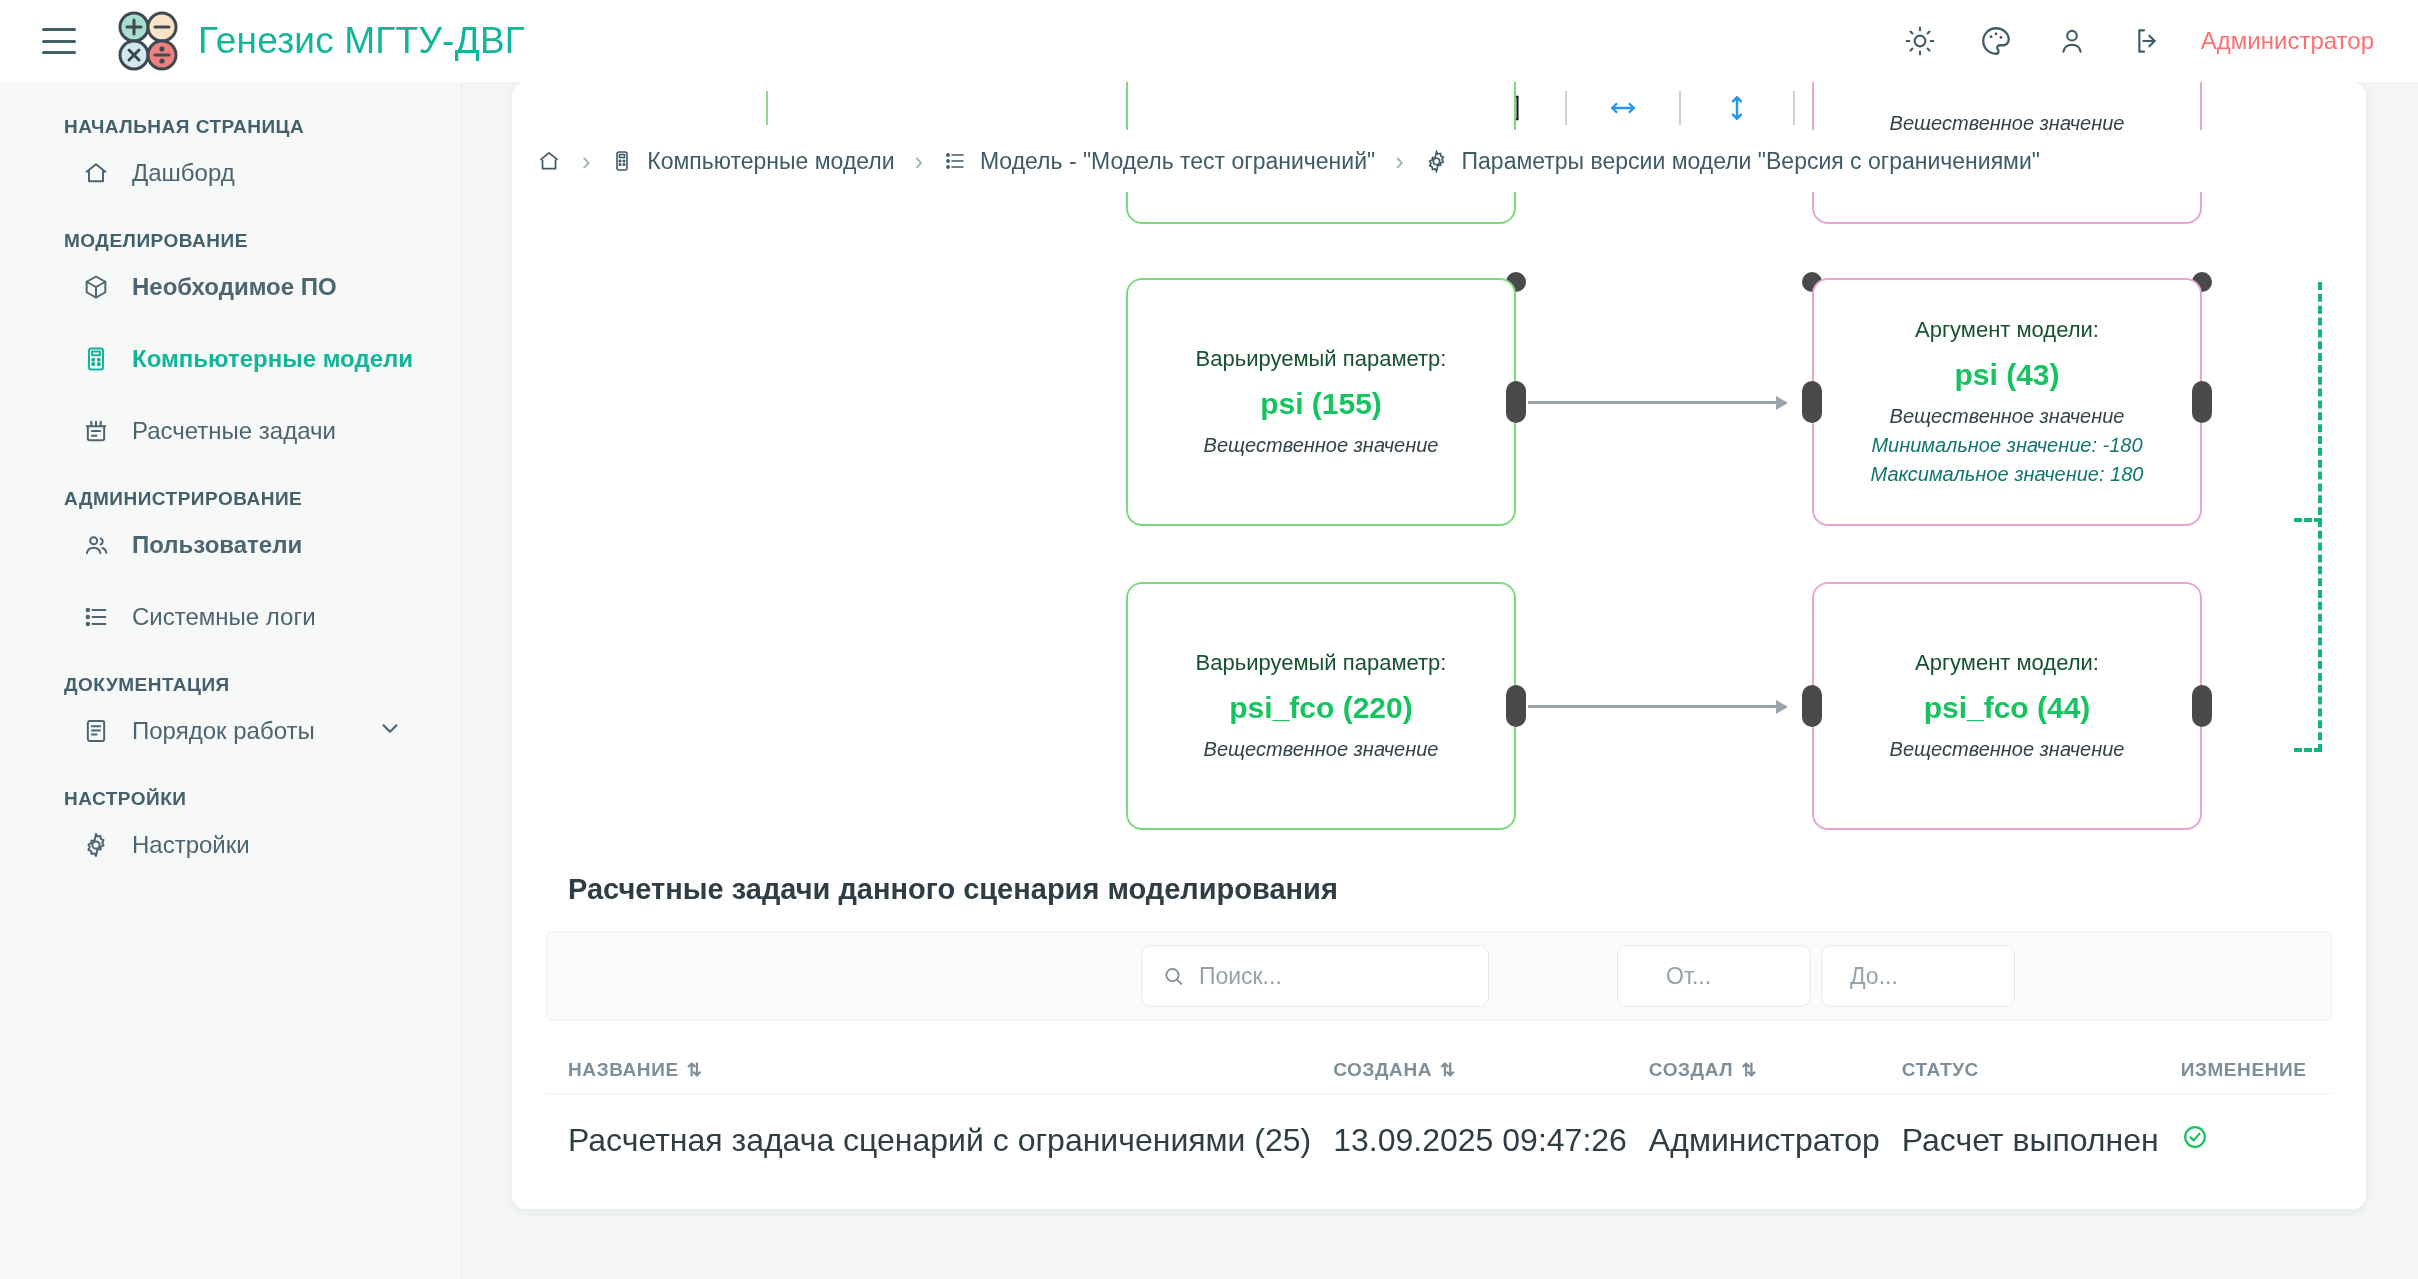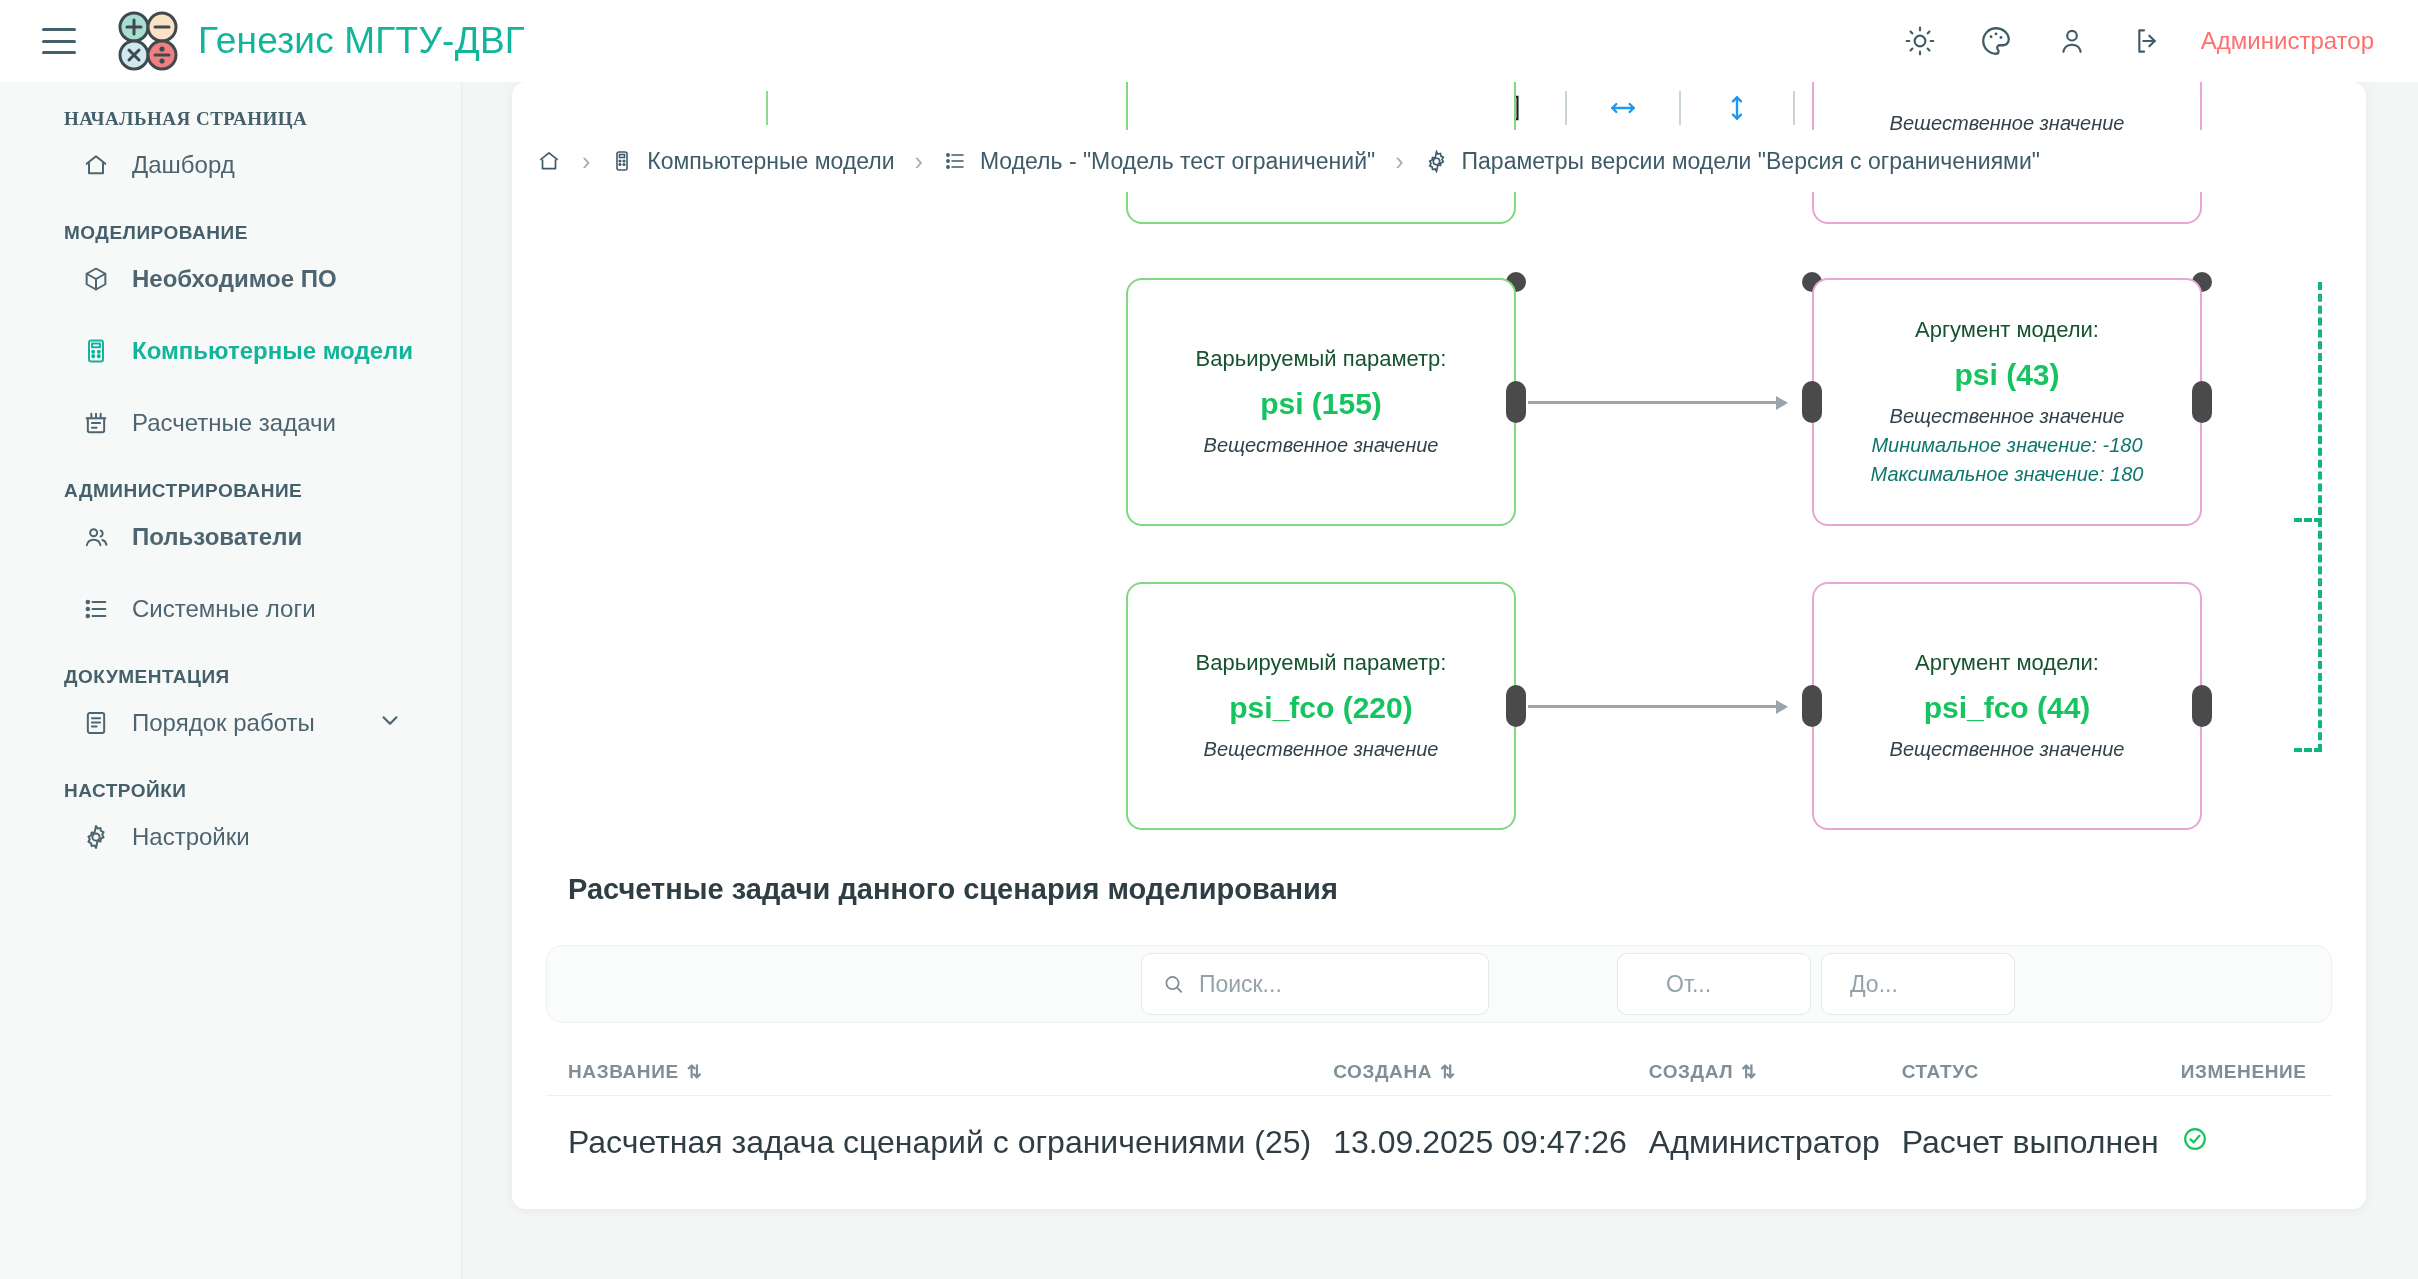--- a/index.html
+++ b/index.html
@@ -126,22 +126,22 @@
 
   
   .tasks {
     position: absolute; left: 0; top: 783px; width: 1854px; height: 344px;
     background: #fff; padding: 0 34px;
   }
   .tasks-title {
     color: #2f3e45; font-size: 29px; font-weight: bold; padding-top: 8px; padding-left: 22px;
   }
   .filterbar {
-    margin-top: 39px; height: 78px; background: #fafbfb;
-    border: 1px solid #eef1f2; border-radius: 16px;
+    margin-top: 25px; height: 90px; background: #fafbfb;
+    border: 1px solid #eef1f2; border-radius: 5px;
     display: flex; align-items: center; position: relative;
   }
   .search-wrap {
     position: absolute; left: 594px; width: 348px; height: 62px;
     background: #fff; border: 1px solid #e4e9eb; border-radius: 10px;
     display: flex; align-items: center; gap: 14px; padding: 0 20px;
   }
   .search-wrap input, .dt-in input {
     border: 0; outline: none; font-size: 23px; color: #3b4a52;
     font-family: "Liberation Sans", sans-serif; width: 100%; background: transparent;
@@ -220,21 +220,21 @@
           <path d="M13 8l4 4-4 4"></path>
           <path d="M17 12H8.5"></path>
       </svg>
     </span>
     <span class="username">Администратор</span>
   </div>
 </div>
 
 <nav class="sidebar">
   <div id="nav-root">
-      <div class="nav-head" style="margin-top: 26px; margin-bottom: 14px; font-family: Liberation Serif, serif;">НАЧАЛЬНАЯ СТРАНИЦА</div>
+      <div class="nav-head" style="margin-top: 34px; margin-bottom: 14px;">НАЧАЛЬНАЯ СТРАНИЦА</div>
       <div class="nav-item" style="margin-bottom: 30px;">
         <span class="nav-ico">
           <svg width="28" height="28" viewBox="0 0 24 24" fill="none" stroke="currentColor" stroke-width="1.7" stroke-linejoin="round" stroke-linecap="round">
             <path d="M4 11l8-6.5 8 6.5"></path>
             <path d="M6 10.5V19h12v-8.5"></path>
           </svg>
         </span>
         <span>Дашборд</span>
       </div>
       <div class="nav-head" style="margin-top: 36px; margin-bottom: 14px;">МОДЕЛИРОВАНИЕ</div>

